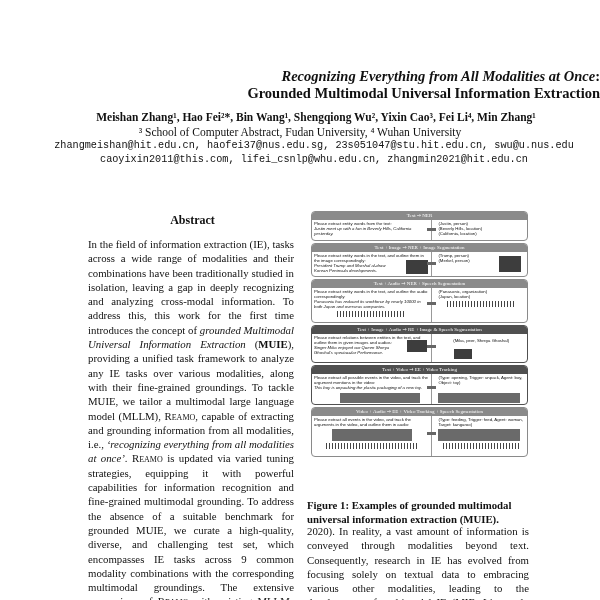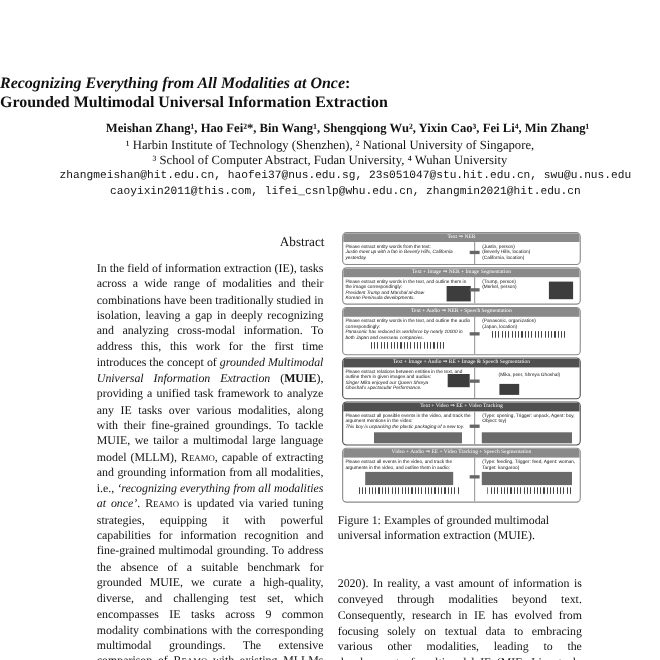--- a/index.html
+++ b/index.html
@@ -1,52 +1,51 @@
 <!DOCTYPE html>
 <html><head>
 <meta charset="utf-8">
 <style>
   html,body{margin:0;padding:0;background:#fff;}
   body{width:600px;height:600px;overflow:hidden;position:relative;font-family:"Liberation Serif",serif;color:#111;}
-  .title{position:absolute;left:0;width:600px;top:68px;text-align:left;font-weight:bold;font-size:14.5px;line-height:17px;}
+  .title{position:absolute;left:0;width:600px;top:68px;text-align:right;font-weight:bold;font-size:14.5px;line-height:17px;}
   .title .it{font-style:italic;}
   .authors{position:absolute;left:0;width:600px;top:110px;text-align:center;font-size:11.5px;line-height:14.5px;}
   .authors .names{font-weight:bold;padding-left:32px;}
   .authors .mono{font-family:"Liberation Mono",monospace;font-size:10.2px;line-height:14px;margin-left:28px;}
-  .abstract-h{position:absolute;left:90px;width:205px;top:213px;text-align:right;font-weight:normal;font-size:12px;}
+  .abstract-h{position:absolute;left:90px;width:205px;top:213px;text-align:center;font-weight:bold;font-size:12px;}
   .col{position:absolute;font-size:10.8px;line-height:14.3px;text-align:justify;}
   .col p{margin:0;}
   .left{left:88px;top:237px;width:206px;}
   .right{left:307px;top:512px;width:222px;}
   .sc{font-variant:small-caps;}
   .figure{position:absolute;left:311px;top:211px;width:217px;height:268px;}
   .panel{border:1.5px solid #8a8a8a;border-radius:4px;margin-bottom:2px;overflow:hidden;background:#fff;}
   .panel.dark{border-color:#505050;}
   .ph{background:#8a8a8a;color:#fff;font-size:5px;text-align:center;height:8px;line-height:8px;}
   .panel.dark .ph{background:#505050;}
   .pb{display:flex;font-family:"Liberation Sans",sans-serif;font-size:4.3px;line-height:5px;}
   .pl{width:56%;border-right:1px solid #999;padding:1px 2px;box-sizing:border-box;position:relative;}
   .pr{flex:1;padding:1px 3px 1px 6px;box-sizing:border-box;position:relative;}
   .pl i{display:block;}
   .arrow{position:absolute;left:-5px;top:40%;width:9px;height:3px;background:#666;}
   .img{display:inline-block;background:#3d3d3d;}
   .wave{height:6px;background:repeating-linear-gradient(90deg,#444 0 1px,#fff 1px 3px);margin:2px auto;}
-  .cap{position:absolute;left:307px;top:466px;width:222px;font-size:10.8px;line-height:14px;}
+  .cap{position:absolute;left:307px;top:498px;width:222px;font-size:10.8px;line-height:14px;font-weight:bold;}
 </style>
 </head>
 <body>
 
 <div class="title">
   <span class="it">Recognizing Everything from All Modalities at Once</span><span>:</span><br>
   <span>Grounded Multimodal Universal Information Extraction</span>
 </div>
 
 <div class="authors">
   <div class="names">Meishan Zhang¹, Hao Fei²*, Bin Wang¹, Shengqiong Wu², Yixin Cao³, Fei Li⁴, Min Zhang¹</div>
-  <div>¹ Harbin Institute of Technology (Shenzhen),  ² National University of Singapore,</div>
   <div>³ School of Computer Abstract, Fudan University,  ⁴ Wuhan University</div>
   <div class="mono">zhangmeishan@hit.edu.cn, haofei37@nus.edu.sg, 23s051047@stu.hit.edu.cn, swu@u.nus.edu</div>
   <div class="mono">caoyixin2011@this.com, lifei_csnlp@whu.edu.cn, zhangmin2021@hit.edu.cn</div>
 </div>
 
 <div class="abstract-h">Abstract</div>
 
 <div class="col left">
   <p><span>In the field of information extraction (IE), tasks across a wide range of modalities and their combinations have been traditionally studied in isolation, leaving a gap in deeply recognizing and analyzing cross-modal information. To address this, this work for the first time introduces the concept of </span><i>grounded Multimodal Universal Information Extraction</i><span> (</span><b>MUIE</b><span>), providing a unified task framework to analyze any IE tasks over various modalities, along with their fine-grained groundings. To tackle MUIE, we tailor a multimodal large language model (MLLM), </span><span class="sc">Reamo</span><span>, capable of extracting and grounding information from all modalities, i.e., </span><i>‘recognizing everything from all modalities at once’</i><span>. </span><span class="sc">Reamo</span><span> is updated via varied tuning strategies, equipping it with powerful capabilities for information recognition and fine-grained multimodal grounding. To address the absence of a suitable benchmark for grounded MUIE, we curate a high-quality, diverse, and challenging test set, which encompasses IE tasks across 9 common modality combinations with the corresponding multimodal groundings. The extensive comparison of </span><span class="sc">Reamo</span><span> with existing MLLMs integrated into pipeline approaches demonstrates its advantages across all evaluation dimensions, establishing a strong benchmark for the follow-up research. Our resources are publicly released</span></p>
 </div>

